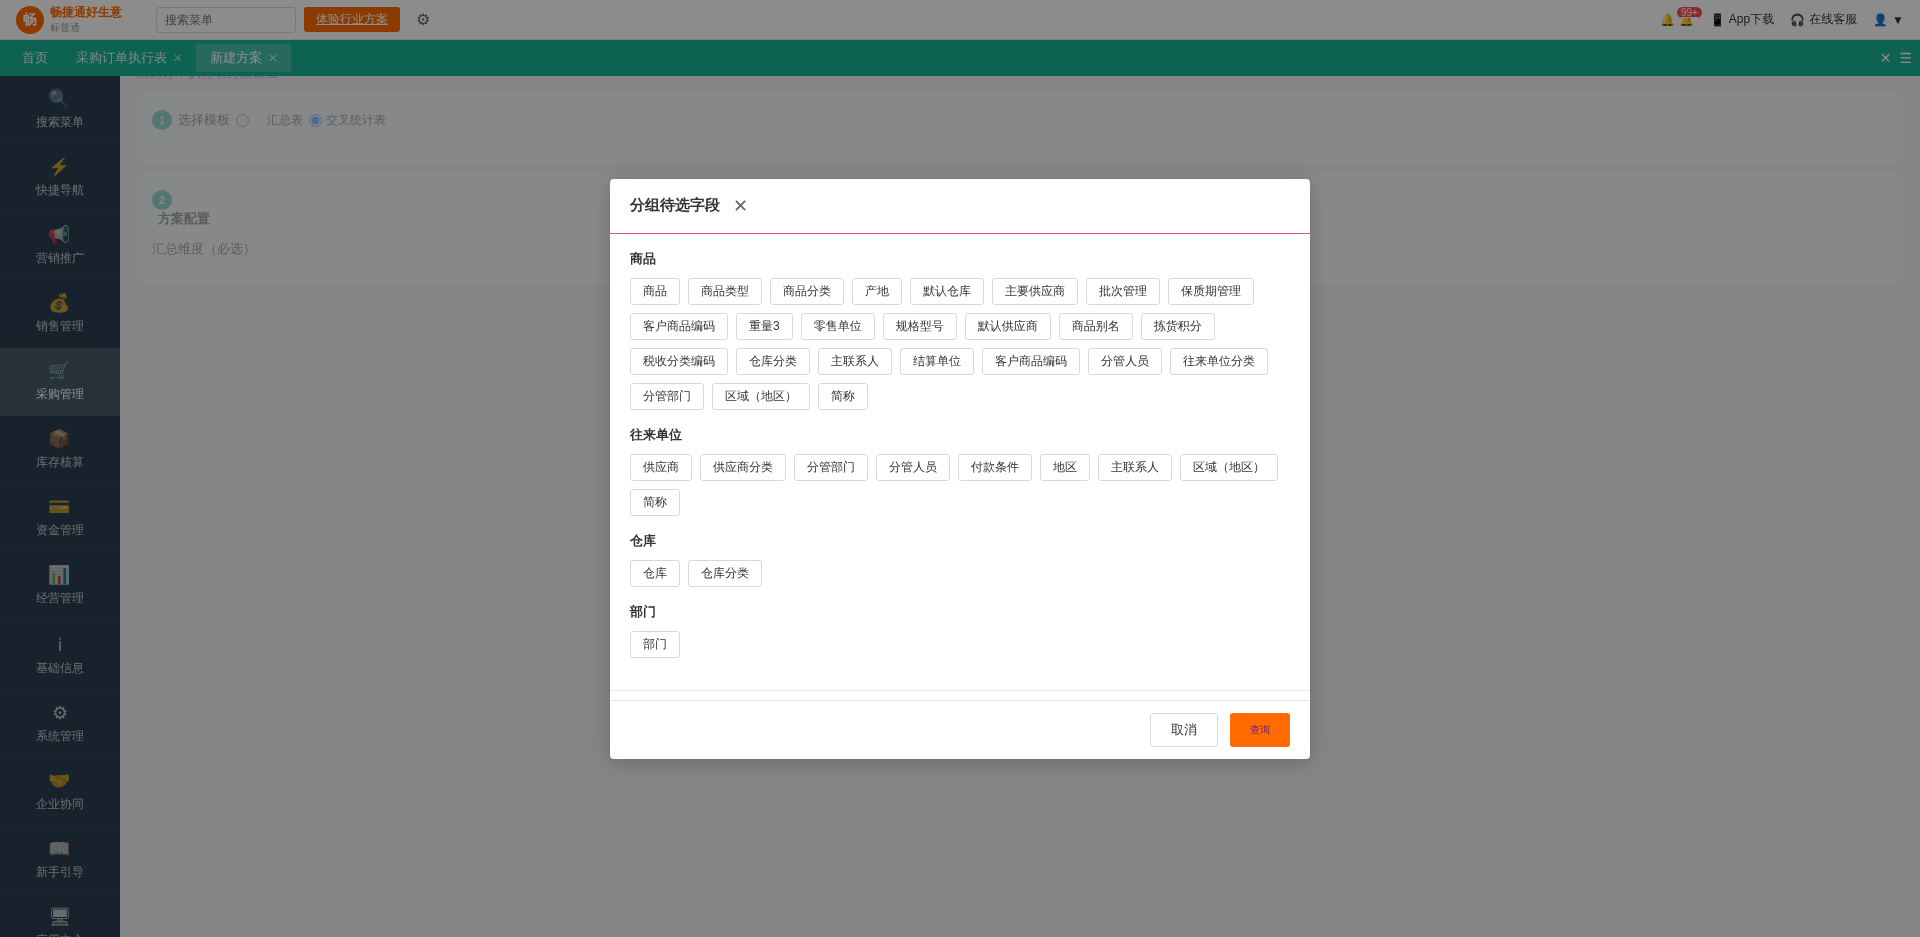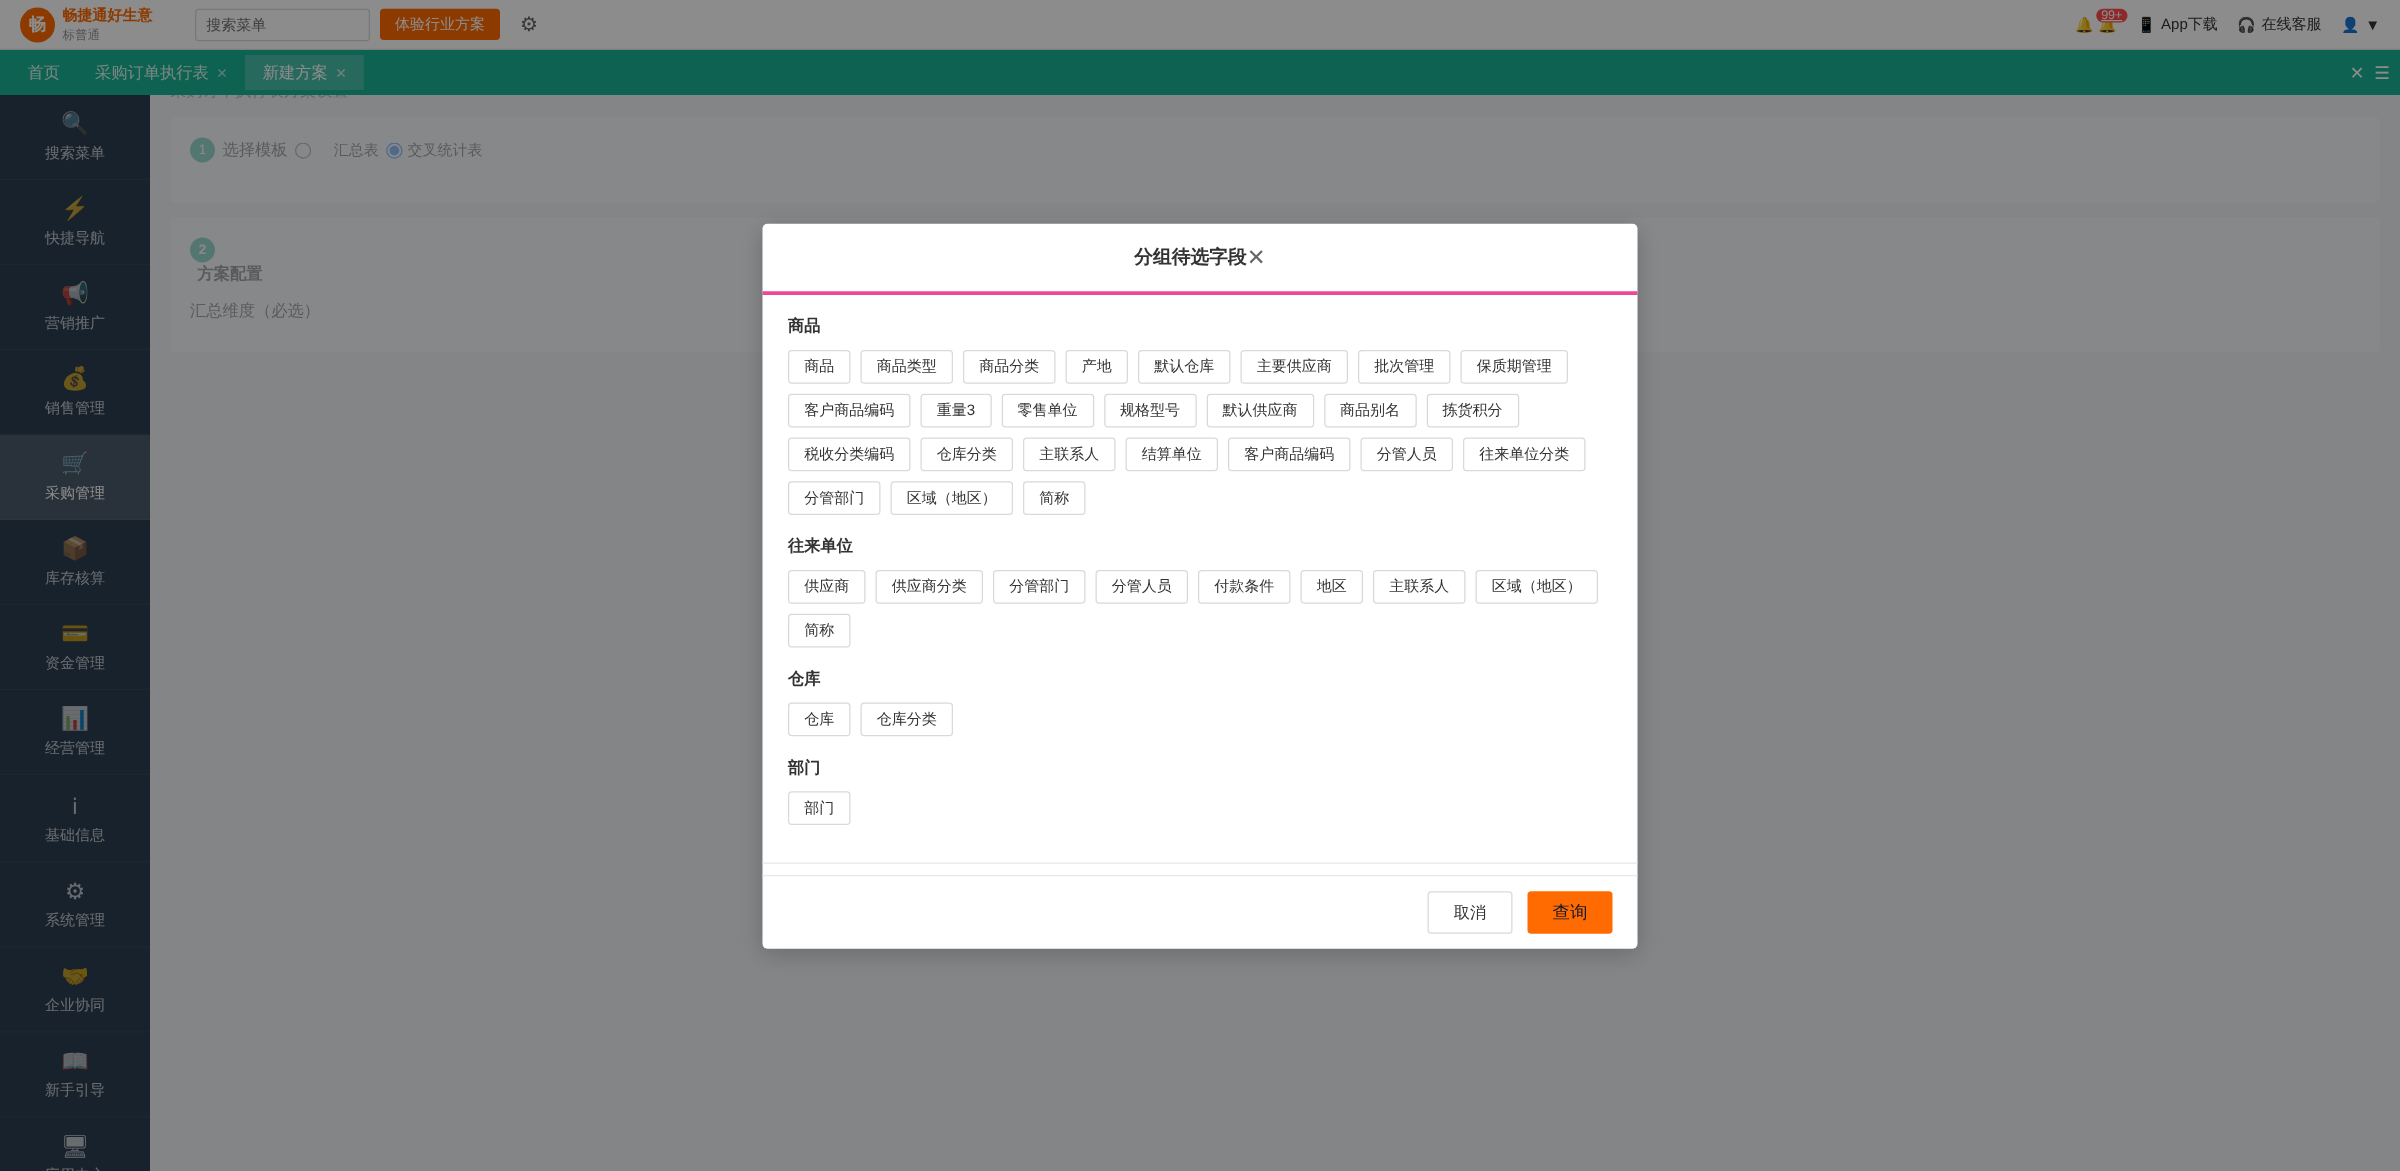--- a/index.html
+++ b/index.html
@@ -35,21 +35,21 @@
       display: flex; align-items: center; gap: 8px;
     }
     .header-search input {
       width: 140px; height: 26px;
       border: 1px solid #d9d9d9; border-radius: 3px;
       padding: 0 8px; font-size: 12px;
     }
     .header-search-btn {
       background: #ff6b00; color: #fff;
       border: none; border-radius: 3px;
-      padding: 4px 12px; font-size: 12px; cursor: pointer;
+      padding: 4px 12px; font-size: 12px; cursor: pointer; text-decoration: underline;
     }
     .gear-icon-btn {
       background: none; border: none; cursor: pointer;
       font-size: 16px; color: #666; margin-left: 8px;
     }
 
     .header-right {
       margin-left: auto;
       display: flex; align-items: center; gap: 16px;
     }
@@ -141,24 +141,25 @@
     .modal {
       background: #fff;
       border-radius: 4px;
       width: 700px;
       max-height: 580px;
       display: flex; flex-direction: column;
       box-shadow: 0 4px 20px rgba(0,0,0,0.2);
       position: relative;
     }
     .modal-header {
-      display: flex; align-items: center; justify-content: center;
+      display: flex; align-items: center; justify-content: flex-start;
       padding: 16px 20px;
-      border-bottom: 3px solid #ec4899;
+      border-bottom: 1px solid #ec4899;
       flex-shrink: 0;
+      gap: 13px;
     }
     .modal-title {
       font-size: 15px; font-weight: bold; color: #333;
     }
     .modal-close {
       background: none; border: none; font-size: 18px; cursor: pointer; color: #666;
     }
     .modal-body {
       padding: 16px 20px;
       overflow-y: auto;
@@ -199,23 +200,23 @@
     .modal-hscroll {
       height: 10px;
       border-top: 1px solid #e8e8e8;
       overflow-x: auto;
       flex-shrink: 0;
     }
     .modal-hscroll-inner { width: 800px; height: 1px; }
 
     
     .btn-primary {
-      background: #ff6b00; color: #0f172a;
+      background: #ff6b00; color: #701a75;
       border: none; border-radius: 3px;
-      padding: 7px 20px; font-size: 14px; cursor: pointer;
+      padding: 7px 20px; font-size: 10px; cursor: pointer;
     }
     .btn-default {
       background: #fff; color: #333;
       border: 1px solid #d9d9d9; border-radius: 3px;
       padding: 7px 20px; font-size: 13px; cursor: pointer;
     }
 
     
     .page-breadcrumb { color: #666; font-size: 13px; margin-bottom: 12px; }
     .step-bar { display: flex; align-items: center; gap: 20px; margin-bottom: 16px; }

